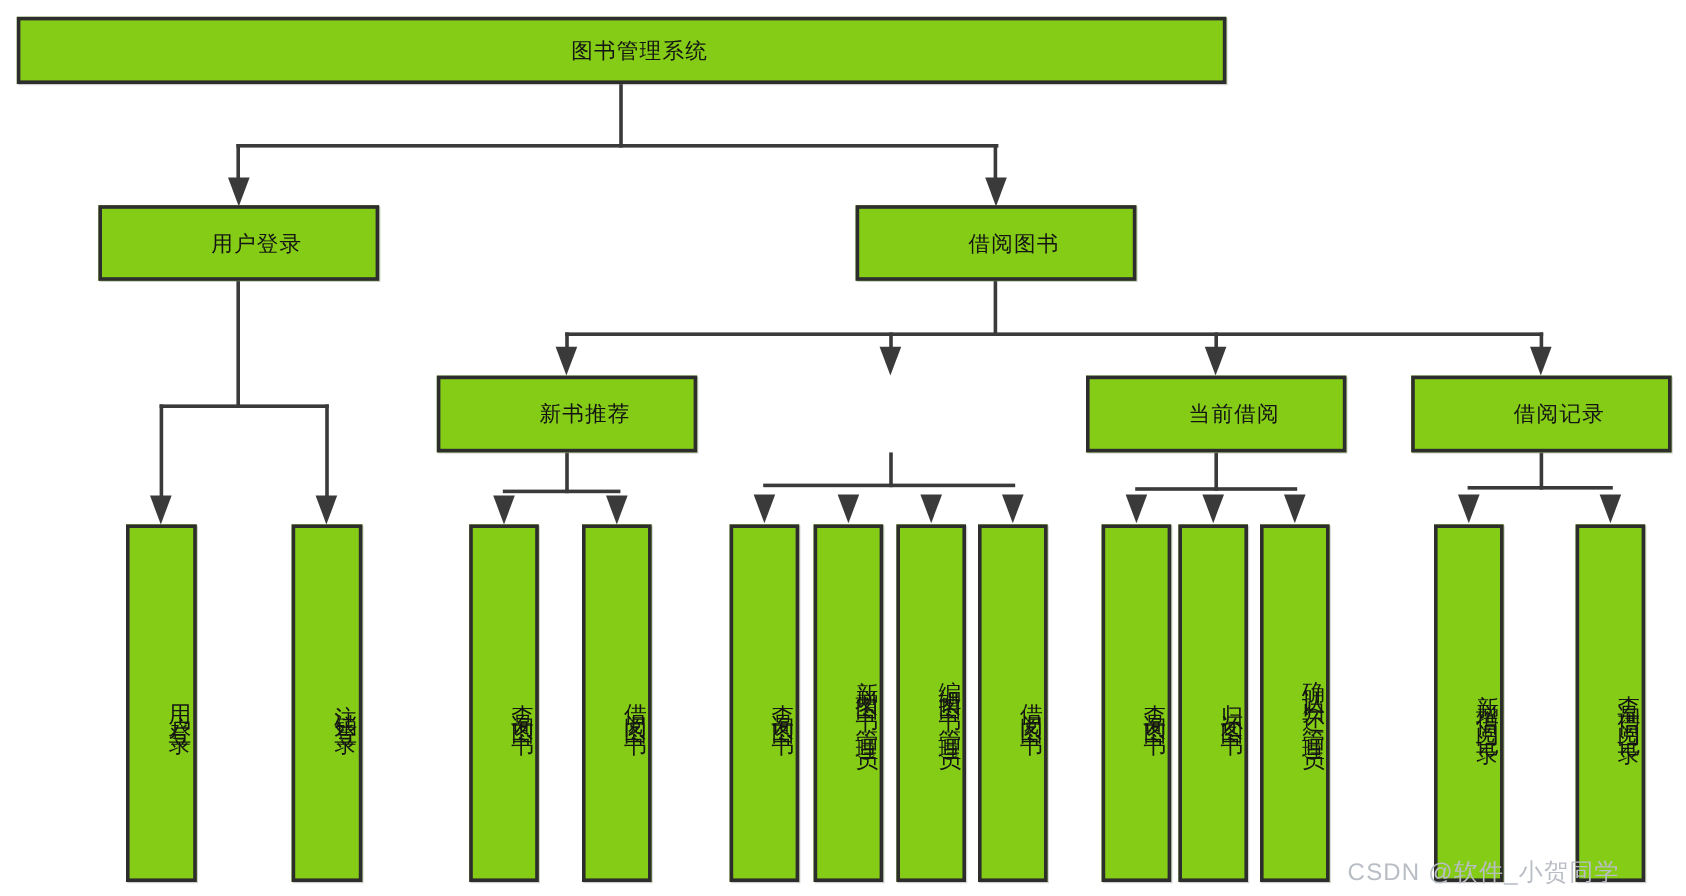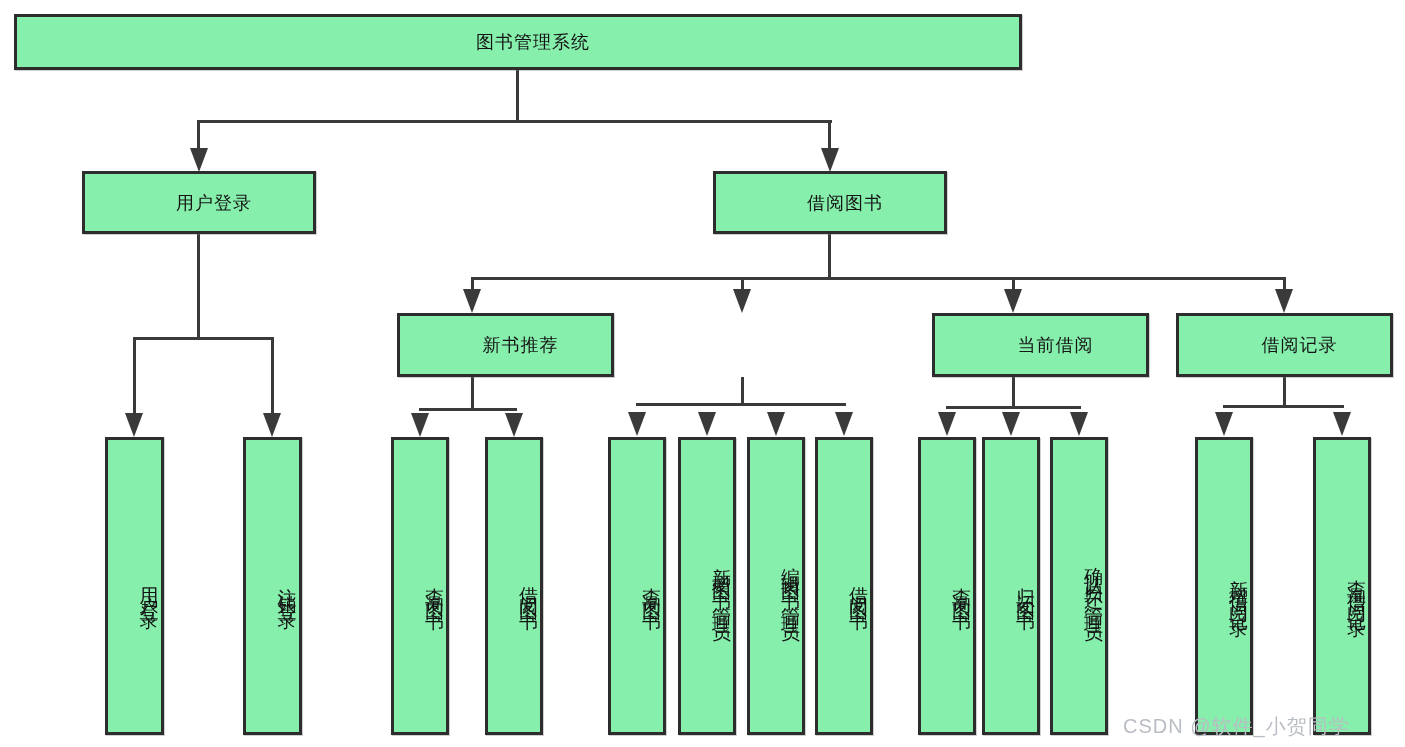--- a/index.html
+++ b/index.html
@@ -1,20 +1,20 @@
 <!DOCTYPE html>
 <html><head>
 <meta charset="utf-8">
 <style>
   html,body{margin:0;padding:0;background:#ffffff;}
   body{font-family:"Liberation Sans","DejaVu Sans",sans-serif;}
   #canvas{position:relative;width:1405px;height:747px;background:#ffffff;overflow:hidden;}
   .box{
     position:absolute;
-    background:#86efac;
+    background:#84cc16;
     border:3px solid #2d2d2d;
     box-sizing:border-box;
     display:flex;
     align-items:center;
     justify-content:center;
     color:#141414;
     font-size:18px;
     letter-spacing:1px;
     box-shadow:1px 1px 0 rgba(120,120,120,.35);
     z-index:2;
@@ -74,22 +74,22 @@
   <div class="hl" style="left:471px;top:277px;width:815px;"></div>
   <div class="vl" style="left:471px;top:277px;height:14px;"></div>
   <div class="arw" style="left:463px;top:289px;"></div>
   <div class="vl" style="left:741px;top:277px;height:14px;"></div>
   <div class="arw" style="left:733px;top:289px;"></div>
   <div class="vl" style="left:1012px;top:277px;height:14px;"></div>
   <div class="arw" style="left:1004px;top:289px;"></div>
   <div class="vl" style="left:1283px;top:277px;height:14px;"></div>
   <div class="arw" style="left:1275px;top:289px;"></div>
 
-  <div class="box" style="left:364px;top:313px;width:217px;height:64px;margin-left:33px;">新书推荐</div>
-  <div class="box" style="left:905px;top:313px;width:217px;height:64px;margin-left:27px;">当前借阅</div>
+  <div class="box" style="left:364px;top:313px;width:217px;height:64px;">新书推荐</div>
+  <div class="box" style="left:905px;top:313px;width:217px;height:64px;">当前借阅</div>
   <div class="box" style="left:1176px;top:313px;width:217px;height:64px;">借阅记录</div>
 
   <div class="vl" style="left:471px;top:377px;height:34px;"></div>
   <div class="hl" style="left:419px;top:408px;width:98px;"></div>
   <div class="arw" style="left:411px;top:413px;"></div>
   <div class="arw" style="left:505px;top:413px;"></div>
 
   <div class="vl" style="left:741px;top:377px;height:29px;"></div>
   <div class="hl" style="left:636px;top:403px;width:210px;"></div>
   <div class="arw" style="left:628px;top:412px;"></div>

